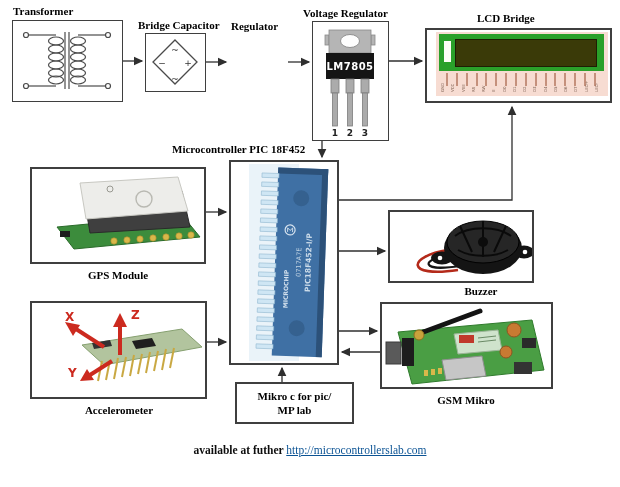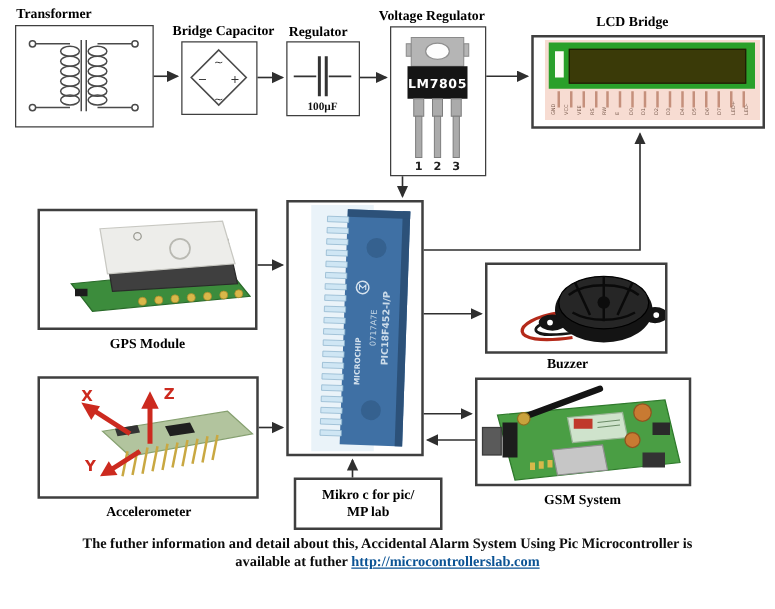--- a/index.html
+++ b/index.html
@@ -22,36 +22,37 @@
   .lcd-pinlabels{position:absolute;left:3px;top:51px;width:162px;display:flex;justify-content:space-between;}
   .lcd-pinlabels span{display:block;width:8px;font-family:"DejaVu Sans",sans-serif;
         font-size:4px;color:#7a5c4e;transform:rotate(-90deg);transform-origin:center;
         white-space:nowrap;text-align:left;height:10px;line-height:10px;}
   
   .comp-text{position:absolute;inset:0;display:flex;flex-direction:column;justify-content:center;
              align-items:center;font-weight:bold;font-size:11px;line-height:14px;color:#000;border-radius:11px;}
   
   .footer{position:absolute;left:0;top:428px;width:620px;text-align:center;font-weight:bold;
           font-size:11.5px;line-height:14.5px;color:#0d0d0d;}
-  .footer a{color:#0b5394;text-decoration:underline;font-weight:bold;}
+  .footer a{color:#0b5394;text-decoration:underline;font-weight:normal;}
 </style>
 </head>
 <body>
 
 <div id="canvas">
 
   <div class="lbl" style="left:13px;top:5px">Transformer</div>
   <div class="lbl" style="left:138px;top:19px">Bridge Capacitor</div>
   <div class="lbl" style="left:231px;top:20px">Regulator</div>
   <div class="lbl" style="left:303px;top:7px">Voltage Regulator</div>
   <div class="lbl" style="left:477px;top:12px">LCD Bridge</div>
+  <div class="lbl" style="left:172px;top:143px">Microcontroller PIC 18F452</div>
   <div class="lbl center" style="left:118px;top:269px">GPS Module</div>
   <div class="lbl center" style="left:119px;top:404px">Accelerometer</div>
-  <div class="lbl center" style="left:454px;top:285px">Buzzer</div>
-  <div class="lbl center" style="left:466px;top:394px">GSM System</div>
+  <div class="lbl center" style="left:481px;top:285px">Buzzer</div>
+  <div class="lbl center" style="left:466px;top:394px">GSM Mikro</div>
 
   <div class="box" style="left:12px;top:20px;width:111px;height:82px">
     <svg width="108" height="79" viewBox="0 0 108 79">
       <g stroke="#4a4a4a" stroke-width="1.2" fill="none">
         <circle cx="13" cy="14" r="2.5"></circle>
           <circle cx="13" cy="65" r="2.5"></circle>
         <circle cx="95" cy="14" r="2.5"></circle>
           <circle cx="95" cy="65" r="2.5"></circle>
         <line x1="15.5" y1="14" x2="43" y2="14"></line>
           <line x1="15.5" y1="65" x2="43" y2="65"></line>
@@ -78,31 +79,20 @@
   <div class="box" style="left:145px;top:33px;width:61px;height:59px">
     <svg width="58" height="56" viewBox="0 0 58 56">
       <path d="M29 6 L51 28 L29 50 L7 28 Z" fill="#fff" stroke="#4a4a4a" stroke-width="1.3"></path>
       <text x="29" y="19" font-size="9" text-anchor="middle" fill="#333" font-family="DejaVu Sans,sans-serif">~</text>
       <text x="29" y="48" font-size="9" text-anchor="middle" fill="#333" font-family="DejaVu Sans,sans-serif">~</text>
       <text x="16" y="32" font-size="9" text-anchor="middle" fill="#333" font-family="DejaVu Sans,sans-serif">−</text>
       <text x="42" y="32" font-size="9" text-anchor="middle" fill="#333" font-family="DejaVu Sans,sans-serif">+</text>
     </svg>
   </div>
 
-  <div class="box" style="left:229px;top:33px;width:59px;height:60px">
-    <svg width="56" height="57" viewBox="0 0 56 57">
-      <g stroke="#333" fill="none">
-        <line x1="5" y1="27" x2="23" y2="27" stroke-width="1.4"></line>
-        <line x1="33" y1="27" x2="51" y2="27" stroke-width="1.4"></line>
-        <line x1="25.5" y1="11" x2="25.5" y2="43" stroke-width="2.4"></line>
-        <line x1="31" y1="11" x2="31" y2="43" stroke-width="2.4"></line>
-      </g>
-      <text x="28" y="54" font-size="9" font-weight="bold" text-anchor="middle" fill="#111" font-family="Liberation Serif,serif">100µF</text>
-    </svg>
-  </div>
 
   <div class="box" style="left:312px;top:21px;width:77px;height:120px">
     <svg width="74" height="117" viewBox="0 0 74 117">
       <rect x="12" y="13" width="4" height="10" fill="#b5b5b5" stroke="#8a8a8a" stroke-width="0.8"></rect>
       <rect x="58" y="13" width="4" height="10" fill="#b5b5b5" stroke="#8a8a8a" stroke-width="0.8"></rect>
       <rect x="16" y="8" width="42" height="23" fill="#b5b5b5" stroke="#8a8a8a" stroke-width="0.8"></rect>
       <ellipse cx="37" cy="19" rx="9.5" ry="6.5" fill="#fdfdfd" stroke="#909090"></ellipse>
       <rect x="13" y="31" width="48" height="26" fill="#151515"></rect>
       <text x="37" y="48" font-size="10" font-weight="bold" text-anchor="middle" fill="#fff" font-family="DejaVu Sans,sans-serif" letter-spacing="0.5">LM7805</text>
       <g fill="#ababab" stroke="#7d7d7d" stroke-width="0.8">
@@ -327,17 +317,17 @@
       <line x1="339" y1="251" x2="385" y2="251" marker-end="url(#arw)"></line>
       <line x1="339" y1="331" x2="377" y2="331" marker-end="url(#arw)"></line>
       <line x1="380" y1="352" x2="342" y2="352" marker-end="url(#arw)"></line>
       <line x1="206" y1="212" x2="226" y2="212" marker-end="url(#arw)"></line>
       <line x1="207" y1="342" x2="226" y2="342" marker-end="url(#arw)"></line>
       <line x1="282" y1="382" x2="282" y2="368" marker-end="url(#arw)"></line>
     </g>
   </svg>
 
   <div class="footer">
-    <span>The futher information and detail about this, Accidental Alarm System Using Pic Microcontroller is</span><br>
+    <br>
     <span>available at futher </span><a href="#">http://microcontrollerslab.com</a>
   </div>
 
 </div>
 
 </body></html>

